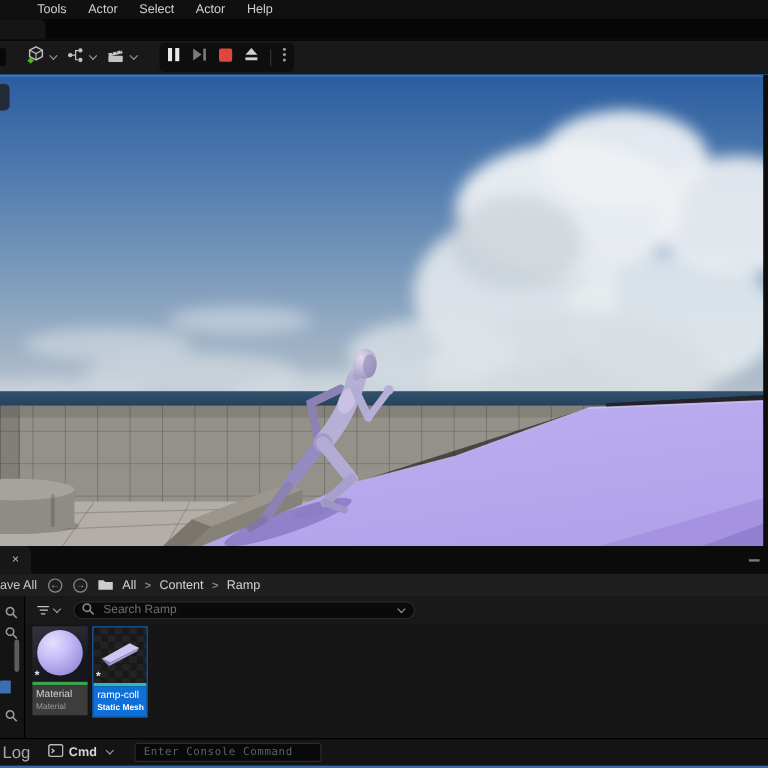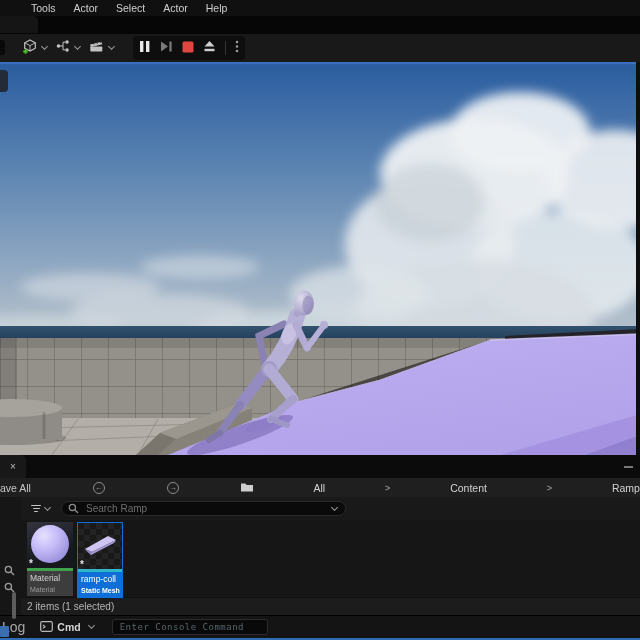--- a/index.html
+++ b/index.html
@@ -29,29 +29,29 @@
   .viewport{position:relative;width:640px;height:393px;overflow:hidden;background:#2a5c9f;}
   .viewport svg{position:absolute;left:0;top:0;}
 
   
   .drawer-tabbar{height:23px;background:#0b0b0b;position:relative;}
   .drawer-tab{position:absolute;left:0;top:0;width:26px;height:23px;background:#181818;border-radius:0 5px 0 0;
               display:flex;align-items:center;justify-content:center;}
   .drawer-tab-close{font-size:10px;color:#bdbdbd;line-height:1;}
   .dock-dash{position:absolute;right:7px;top:11px;width:9px;height:2px;background:#787878;}
 
-  .crumb-row{height:19px;background:#1f1f1f;display:flex;align-items:center;font-size:10.5px;color:#c9c9c9;justify-content:space-between;}
+  .crumb-row{height:19px;background:#1f1f1f;display:flex;align-items:center;font-size:10.5px;color:#c9c9c9;}
   .saveall{color:#c6c6c6;margin-left:0;white-space:nowrap;}
   .navcircle{width:12px;height:12px;border:1px solid #8d8d8d;border-radius:50%;display:flex;align-items:center;
              justify-content:center;margin-left:9px;color:#a8a8a8;font-size:8px;line-height:1;}
   .crumb-folder{margin-left:8px;display:flex;align-items:center;}
   .crumb-link{margin-left:7px;color:#d2d2d2;}
   .crumb-sep{margin-left:7px;color:#8a8a8a;font-weight:bold;font-size:9px;}
 
-  .body-row{height:118px;display:flex;background:#161616;align-items:center;}
+  .body-row{height:118px;display:flex;background:#161616;}
   .left-strip{width:21px;background:#141414;border-right:1px solid #000;position:relative;flex:none;}
   .strip-icon{position:absolute;left:4px;}
   .strip-scroll{position:absolute;left:12px;top:36px;width:4px;height:27px;background:#5c5c5c;border-radius:2px;}
   .strip-accent{position:absolute;left:0;top:70px;width:9px;height:11px;background:#3a6fb0;border-radius:1px;}
 
   .drawer-main{flex:1;position:relative;}
   .search-row{height:23px;display:flex;align-items:center;background:#191919;}
   .filter-btn{display:flex;align-items:center;margin-left:10px;}
   .funnel{display:flex;flex-direction:column;align-items:center;gap:1.5px;}
   .funnel i{display:block;height:1.5px;background:#c2c2c2;border-radius:1px;}
@@ -409,23 +409,20 @@
           </div>
           <div class="type-bar" style="background:var(--c-mesh_bar)"></div>
           <div class="tile-label">
             <div class="tile-name">ramp-coll</div>
             <div class="tile-type">Static Mesh</div>
           </div>
         </div>
 
       </div>
 
-      <div class="count-row">
-        <span>2 items (1 selected)</span>
-      </div>
 
     </div>
   </div>
 
   <div class="statusbar">
     <span class="log-label">Log</span>
     <span class="cmd-chip">
       <span>
         <svg width="13" height="11" viewBox="0 0 13 11">
           <rect x="0.7" y="0.7" width="11.6" height="9.6" rx="1.5" fill="none" stroke="#b8b8b8" stroke-width="1.2"></rect>

